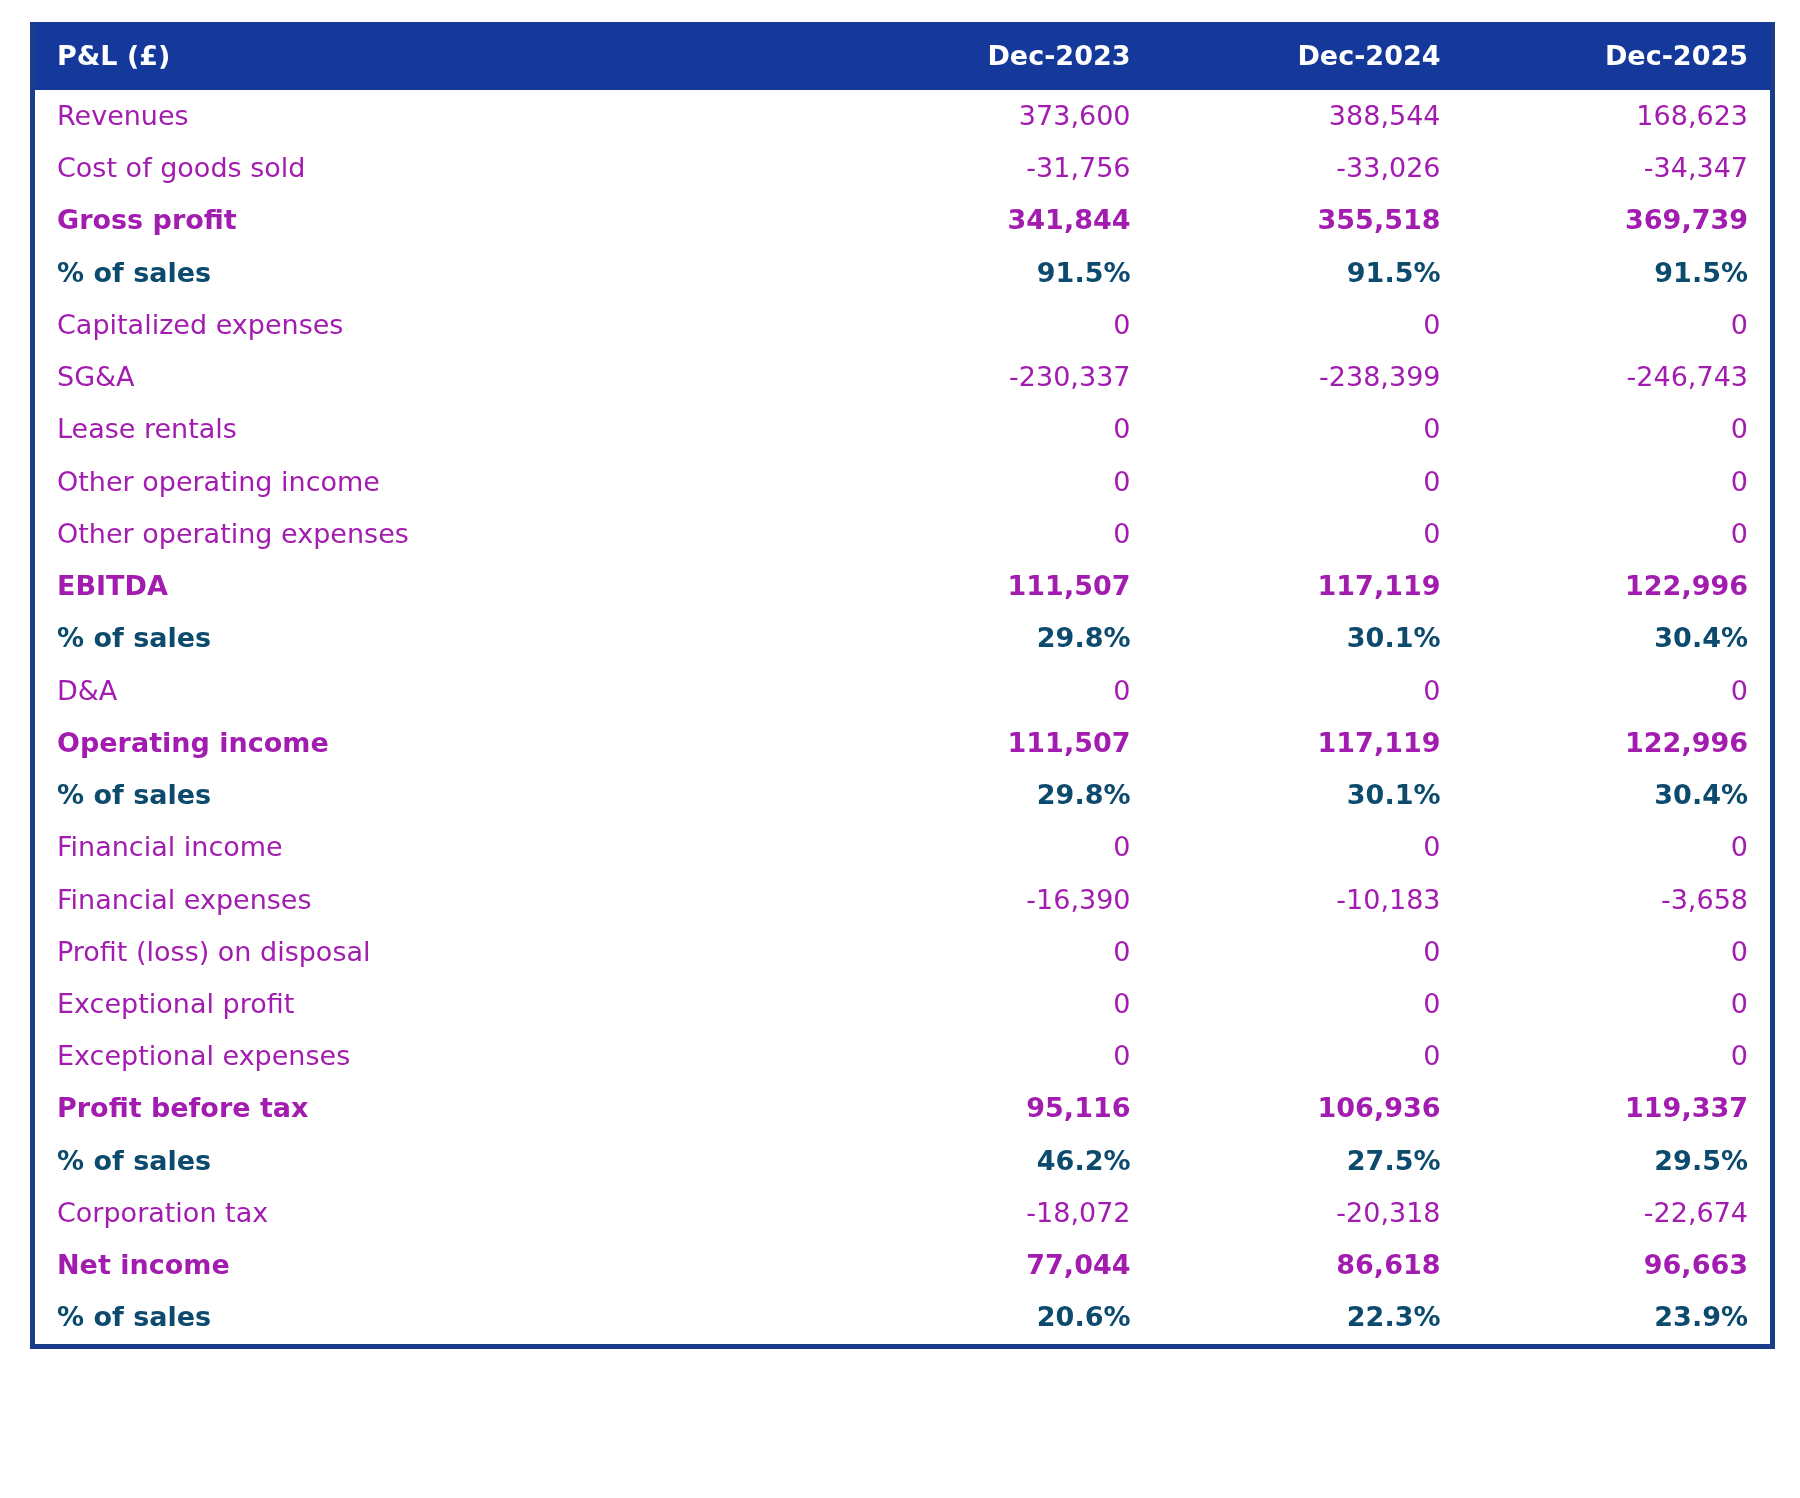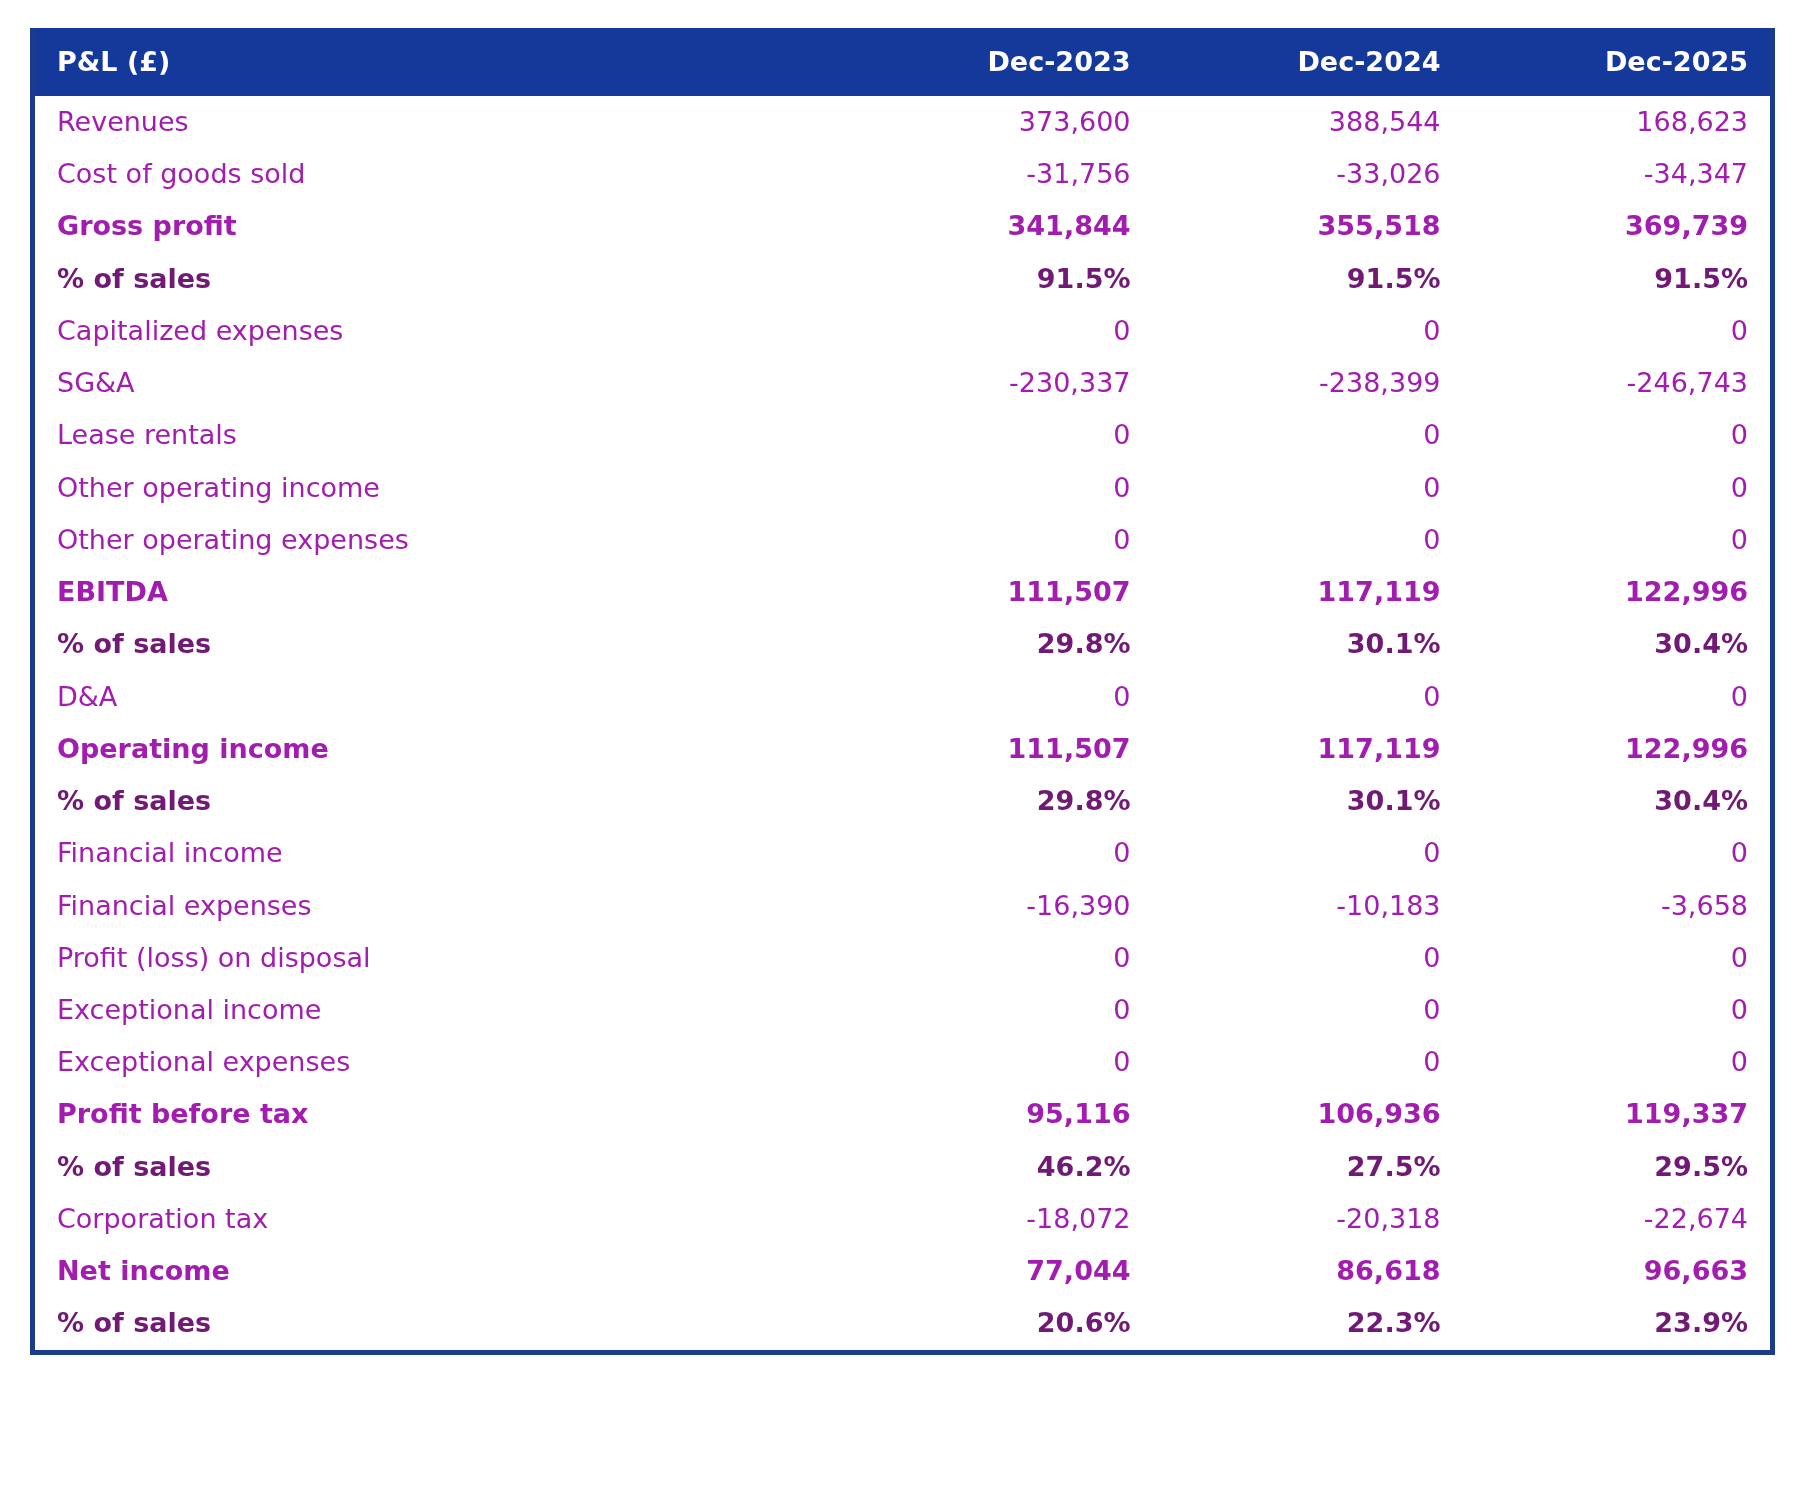--- a/index.html
+++ b/index.html
@@ -11,21 +11,21 @@
     width: 1800px;
     height: 1498px;
     font-family: "DejaVu Sans", "Liberation Sans", sans-serif;
     color: #111111;
     overflow: hidden;
   }
   .sheet {
     box-sizing: border-box;
     width: 1800px;
     height: 1085px;
-    padding: 28px 30px 30px 30px;
+    padding: 22px 30px 30px 30px;
   }
   table.pl {
     border-collapse: collapse;
     table-layout: fixed;
     width: 1740px;
     border-left: 5px solid #1b3c8c;
     border-right: 5px solid #1b3c8c;
     border-bottom: 5px solid #1b3c8c;
   }
   col.label  { width: 810px; }
@@ -55,21 +55,21 @@
 
   tr.normal td {
     color: #a21caf;
     font-weight: normal;
   }
   tr.bold td {
     color: #a21caf;
     font-weight: bold;
   }
   tr.pct td {
-    color: #701a75;
+    color: #0c4a6e;
     font-weight: bold;
   }
   
   tbody tr td { line-height: 1.12; }
 </style>
 </head>
 <body>
 
 <div class="sheet">
   <table class="pl">
@@ -184,21 +184,21 @@
           <td class="amount">-10,183</td>
           <td class="amount">-3,658</td>
         </tr>
         <tr class="normal">
           <td class="label">Profit (loss) on disposal</td>
           <td class="amount">0</td>
           <td class="amount">0</td>
           <td class="amount">0</td>
         </tr>
         <tr class="normal">
-          <td class="label">Exceptional income</td>
+          <td class="label">Exceptional profit</td>
           <td class="amount">0</td>
           <td class="amount">0</td>
           <td class="amount">0</td>
         </tr>
         <tr class="normal">
           <td class="label">Exceptional expenses</td>
           <td class="amount">0</td>
           <td class="amount">0</td>
           <td class="amount">0</td>
         </tr>

